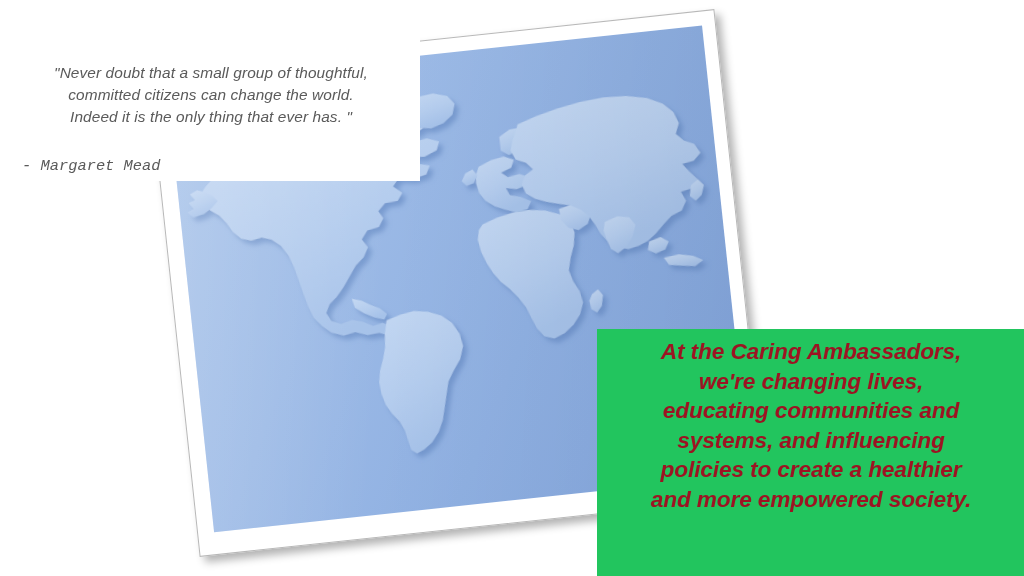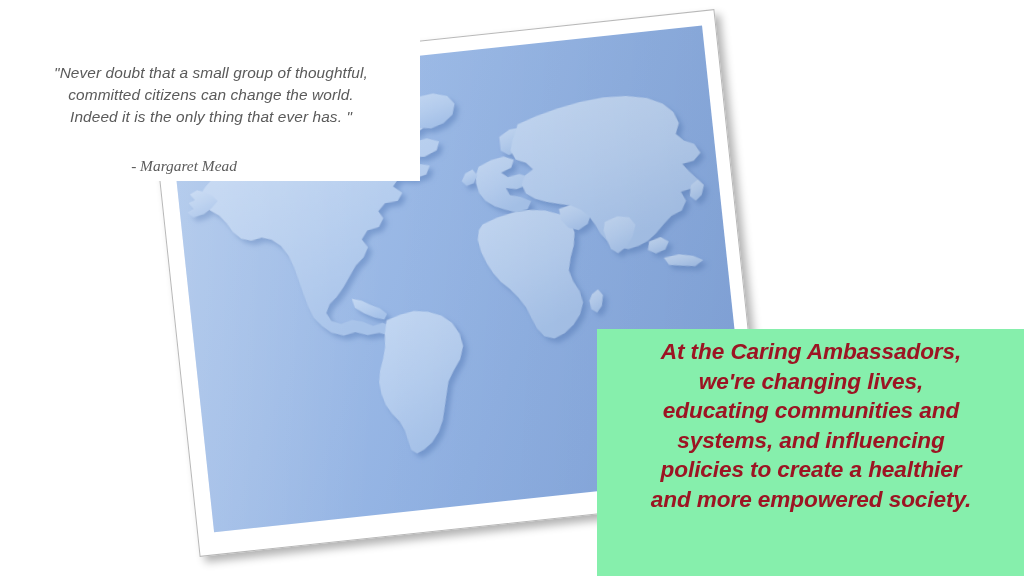--- a/index.html
+++ b/index.html
@@ -84,36 +84,36 @@
     font-size: 15.4px;
     line-height: 22px;
     letter-spacing: 0.1px;
     white-space: pre-line;
   }
   #quote-attribution {
     position: absolute;
     left: 22px;
     top: 156px;
     width: 324px;
-    text-align: center;
+    text-align: left;
     color: #5a5a5a;
-    font-family: Liberation Serif, serif;
+    font-family: Liberation Mono, monospace;
     font-style: italic;
     font-size: 15.4px;
     line-height: 20px;
   }
 
   
   #headline-card {
     position: absolute;
     left: 597px;
     top: 329px;
     width: 427px;
     height: 247px;
-    background: #86efac;
+    background: #22c55e;
     z-index: 6;
   }
   #headline-text {
     position: absolute;
     left: 8px;
     top: 8px;
     width: 412px;
     text-align: center;
     color: #9c1423;
     font-family: "Liberation Sans", sans-serif;

